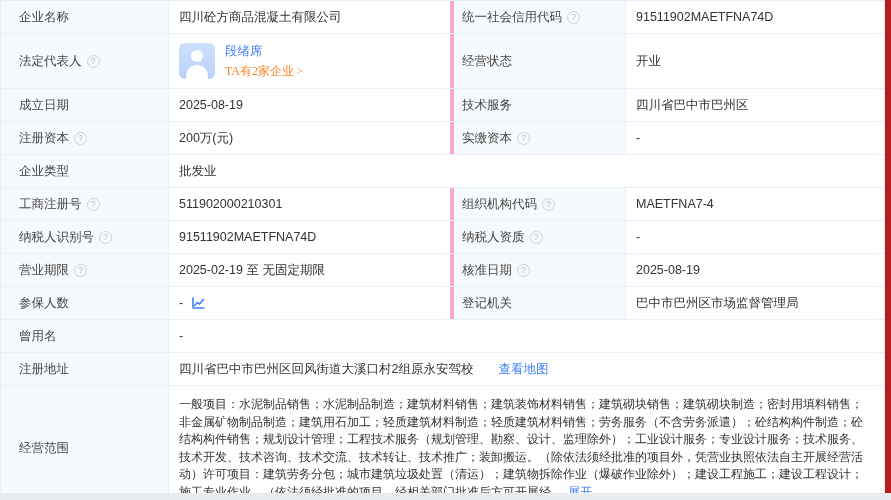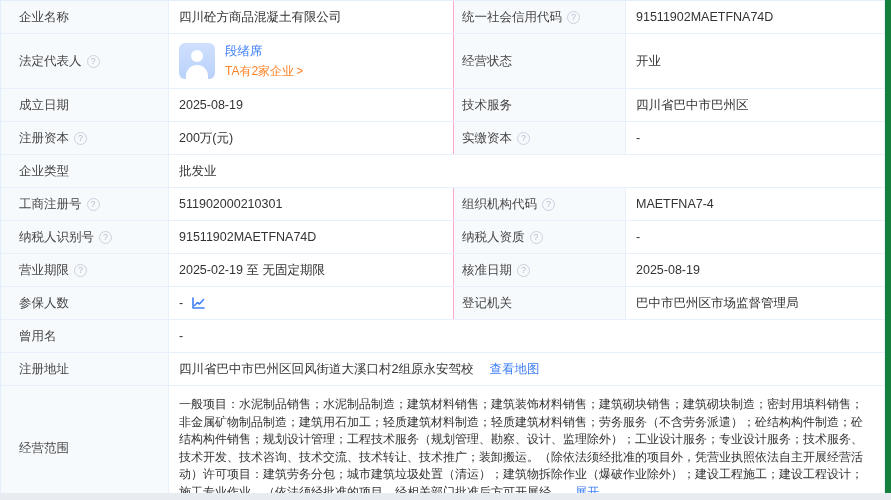--- a/index.html
+++ b/index.html
@@ -3,21 +3,21 @@
 <meta charset="utf-8">
 <style>
   * { margin:0; padding:0; box-sizing:border-box; }
   html,body { width:891px; height:500px; }
   body {
     font-family:"Liberation Sans","DejaVu Sans",sans-serif;
     background:#ffffff;
     position:relative;
     overflow:hidden;
   }
-  .page { width:891px; height:500px; position:relative; background:#15803d; }
+  .page { width:891px; height:500px; position:relative; background:#b91c1c; }
   .biz-table {
     position:absolute; top:0; left:0;
     width:885px;
     background:#fff;
     border:1px solid #e4eefa;
     font-size:12.5px;
     color:#333;
   }
   .row { display:grid; border-bottom:1px solid #e8f1fb; }
   .row:last-child { border-bottom:none; }
@@ -26,54 +26,54 @@
   .h33 { min-height:33px; }
   .h55 { min-height:55px; }
   .cell { display:flex; align-items:center; padding:0 10px; }
   .cell.label {
     background:#f7fafd;
     color:#454545;
     border-right:1px solid #e8f1fb;
     padding-left:18px;
   }
   .cell.label2 { padding-left:8px; }
-  .cell.value { border-right:1px solid #f9a8d4; color:#333; }
+  .cell.value { border-right:4px solid #f9a8d4; color:#333; }
   .cell.value:last-child { border-right:none; }
   .help {
     display:inline-flex; align-items:center; justify-content:center;
     width:13px; height:13px; margin-left:5px;
     border:1px solid #c9d2de; border-radius:50%;
     color:#b3bdcb; font-size:9px; line-height:1; flex:none;
   }
   .avatar {
     width:36px; height:36px; border-radius:6px; flex:none;
     background:linear-gradient(180deg,#cfe0fd,#b9d1fb);
     position:relative; overflow:hidden; margin-right:10px;
   }
   .avatar .head {
     position:absolute; left:50%; top:7px; transform:translateX(-50%);
     width:12px; height:12px; border-radius:50%; background:#fff;
   }
   .avatar .body {
     position:absolute; left:50%; top:22px; transform:translateX(-50%);
     width:22px; height:14px; border-radius:11px 11px 0 0; background:#fff;
   }
-  .rep-wrap { display:flex; align-items:center; }
+  .rep-wrap { display:flex; align-items:center;font-family:Liberation Serif, serif; }
   .rep-lines { display:flex; flex-direction:column; gap:3px; }
   .link-blue { color:#4180f6; text-decoration:none; cursor:pointer; }
   .link-orange { color:#ff8226; text-decoration:none; cursor:pointer; font-size:12px; }
   .chev { font-size:12px; margin-left:2px; }
   .trend-icon { margin-left:8px; cursor:pointer; display:inline-flex; }
-  .maplink { margin-left:16px; }
+  .maplink { margin-left:25px; }
   .scope-cell {
     display:block; padding:10px 12px 10px 10px;
     line-height:17.5px; font-size:12px; color:#333;
   }
   .scope-cell .dots { color:#999; }
-  .scope-cell .expand { margin-left:11px; white-space:nowrap;text-decoration:underline; }
+  .scope-cell .expand { margin-left:4px; white-space:nowrap;text-decoration:underline; }
   .bottom-strip {
     position:absolute; left:0; bottom:0; width:891px; height:7px;
     background:#e8ebf0;
   }
 </style>
 </head>
 <body>
 
 <div class="page">
   <div class="biz-table">

